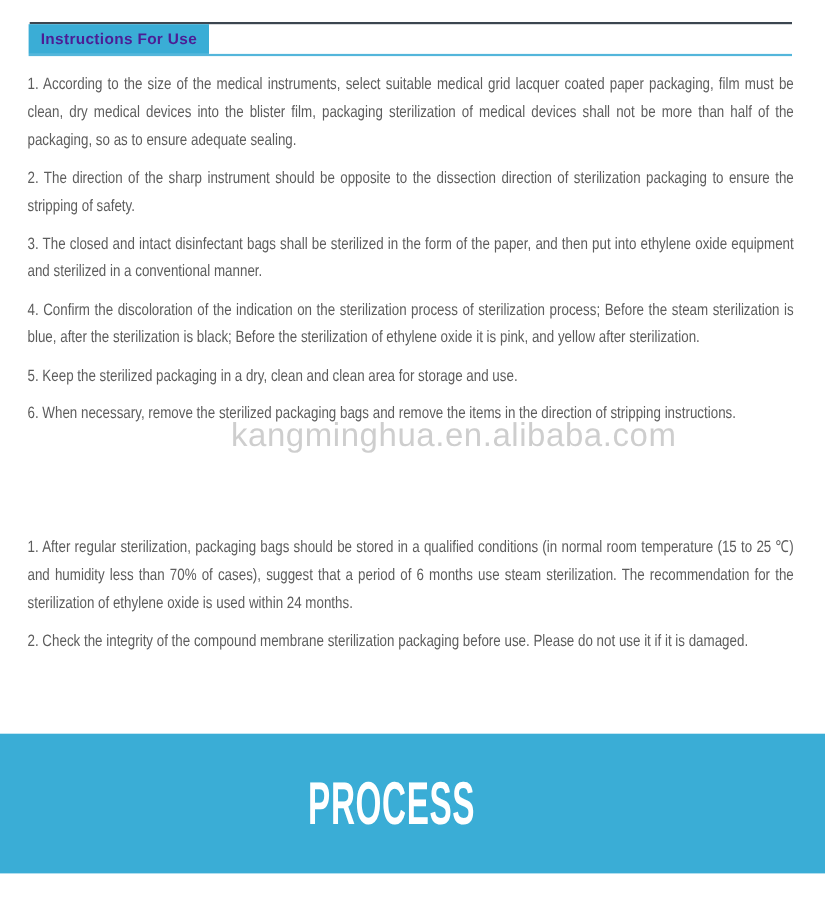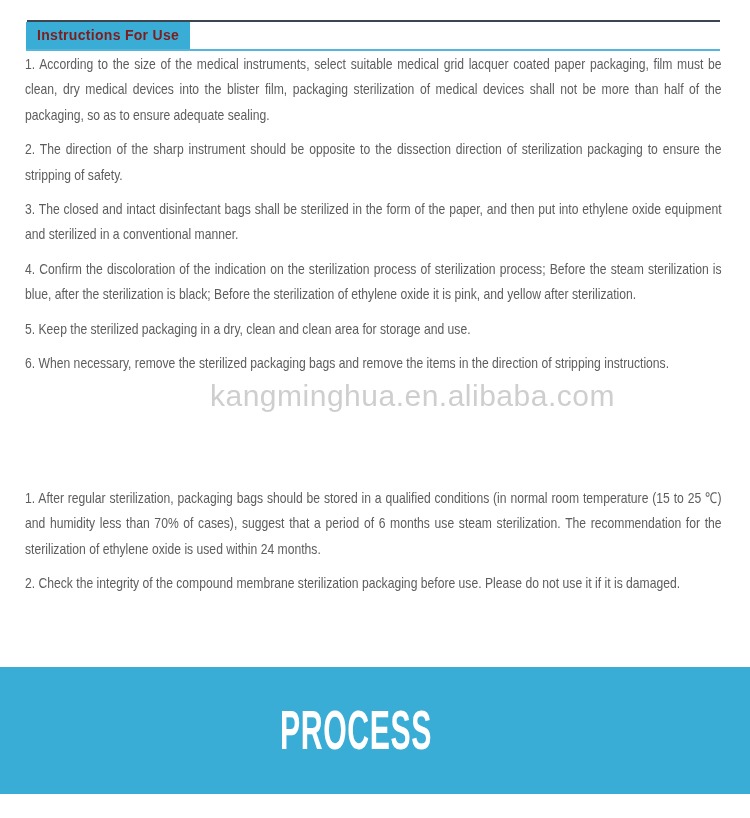--- a/index.html
+++ b/index.html
@@ -29,30 +29,30 @@
 
   .header-row {
     margin: 0 30px 0 26px;
     border-bottom: 2px solid #54b6db;
     line-height: 0;
   }
   .header-box {
     display: inline-block;
     vertical-align: bottom;
     background: #3aadd6;
-    color: #7f1d1d;
+    color: #4c1d95;
     font-size: 14px;
     font-weight: bold;
     letter-spacing: 0.3px;
     line-height: 16px;
     padding: 5px 11px 6px 11px;
   }
 
   .content { margin-left: 25px; }
-  .section-instructions .content { }
+  .section-instructions .content { padding-top: 13px; }
   .section-suggestion  .content { padding-top: 10px; }
 
   .content-inner {
     width: 860px;
     transform: scaleX(0.81);
     transform-origin: 0 0;
     text-align: justify;
     color: #5d5d5d;
     font-size: 15px;
     line-height: 25.4px;

